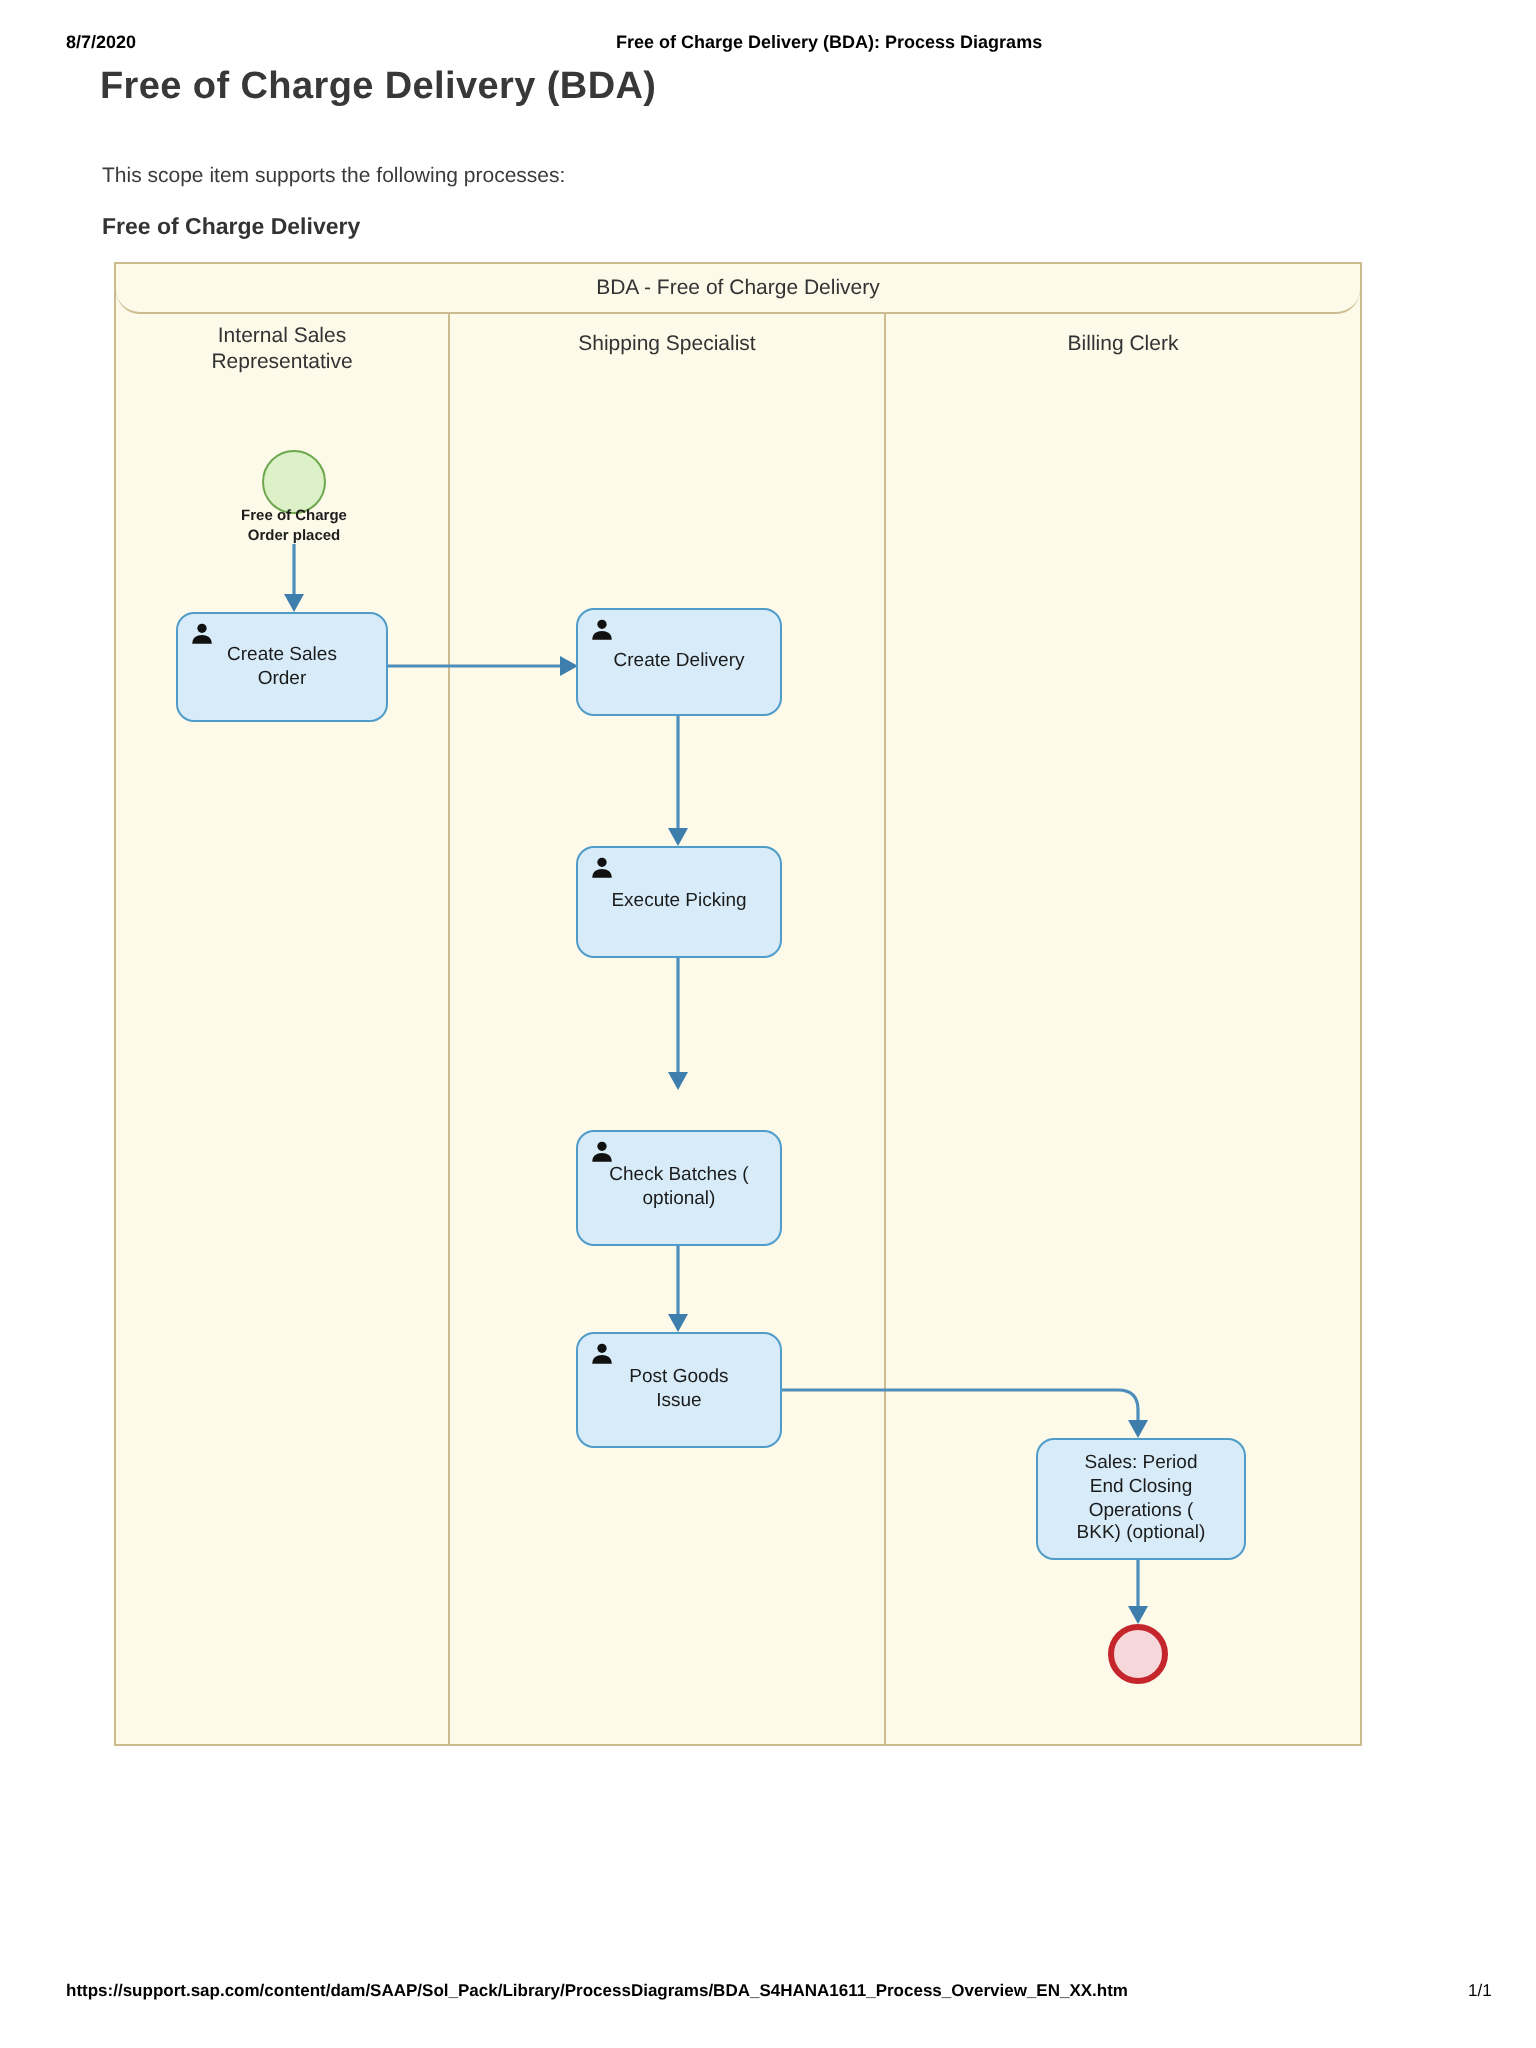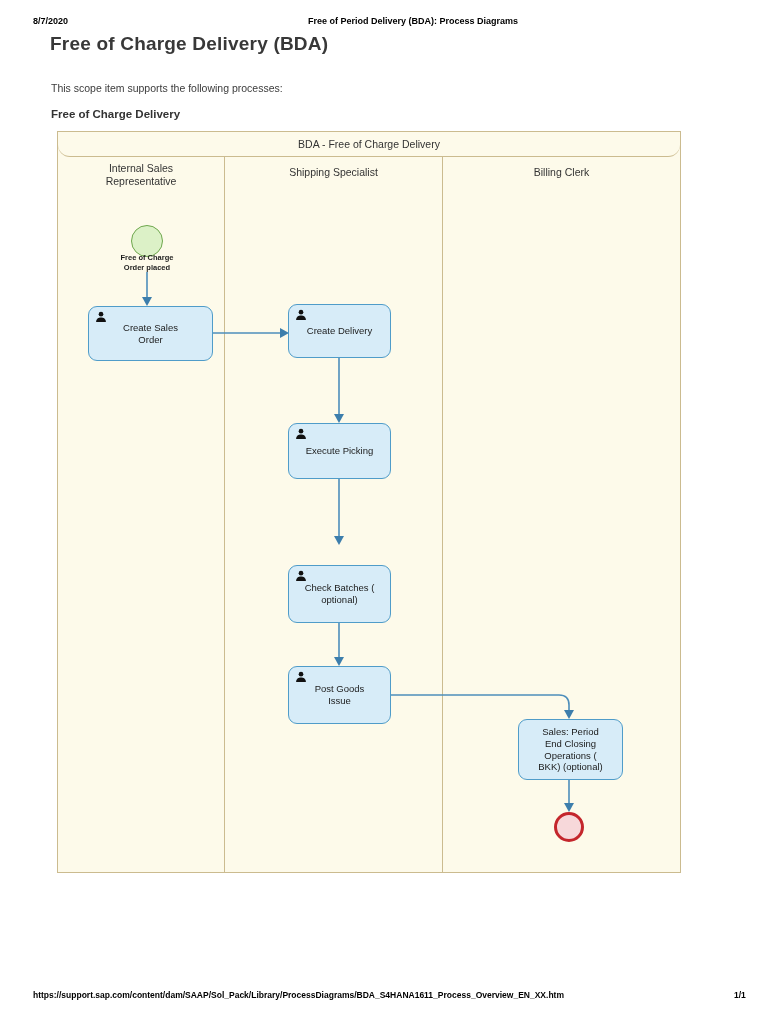--- a/index.html
+++ b/index.html
@@ -6,21 +6,21 @@
   html,body { background:#e9e9e9; }
   body { font-family:"Liberation Sans", sans-serif; }
   .page {
     position:relative; width:768px; height:1024px; background:#ffffff;
     margin:0 auto; overflow:hidden;padding-left:15px;
   }
   
   .print-date { position:absolute; left:33px; top:16px; font-size:9px; font-weight:bold; color:#000; }
   .print-title { position:absolute; left:308px; top:16px; font-size:9px; font-weight:bold; color:#000; }
   .print-url { position:absolute; left:33px; top:990px; font-size:8.5px; font-weight:bold; color:#000; }
-  .print-page-num { position:absolute; left:734px; top:990px; font-size:8.5px; font-weight:bold; color:#000; }
+  .print-page-num { position:absolute; left:734px; top:990px; font-size:8.5px; font-weight:normal; color:#000; }
   
   .doc-heading { position:absolute; left:50px; top:33px; font-size:19px; font-weight:bold; color:#383838; letter-spacing:0.2px; }
   .doc-intro { position:absolute; left:51px; top:82px; font-size:10.5px; color:#3b3b3b; }
   .section-title { position:absolute; left:51px; top:108px; font-size:11.5px; font-weight:bold; color:#333; }
   
   .diagram {
     position:absolute; left:57px; top:131px; width:624px; height:742px;
     background:#FDFAEA; border:1px solid #CBBB8F;
   }
   .pool-title {
@@ -46,38 +46,38 @@
     font-size:7.5px; font-weight:bold; color:#1d1d1d; line-height:1.3; white-space:pre-line;
   }
   .task {
     position:absolute; background:#D7ECF8; border:1.5px solid #4F9CC9; border-radius:9px;
     display:flex; align-items:center; justify-content:center;
   }
   .task-label {
     white-space:pre-line; text-align:center; font-size:9.5px; color:#1b1b1b; line-height:1.25;
   }
   .person { position:absolute; left:6px; top:4px; }
-  .t1 { left:30px;  top:174px; width:125px; height:55px; }
+  .t1 { left:30px;  top:174px; width:106px; height:55px; }
   .t2 { left:230px; top:172px; width:103px; height:54px; }
   .t3 { left:230px; top:291px; width:103px; height:56px; }
   .t4 { left:230px; top:433px; width:103px; height:58px; }
   .t5 { left:230px; top:534px; width:103px; height:58px; }
   .t6 { left:460px; top:587px; width:105px; height:61px; }
   .end-event {
     position:absolute; left:496px; top:680px; width:30px; height:30px;
     border-radius:50%; background:#F7D8DA; border:3px solid #C4262C;
   }
 </style>
 </head>
 <body>
 
 <div class="page">
 
   <div class="print-date">8/7/2020</div>
-  <div class="print-title">Free of Period Delivery (BDA): Process Diagrams</div>
+  <div class="print-title">Free of Charge Delivery (BDA): Process Diagrams</div>
 
   <h1 class="doc-heading">Free of Charge Delivery (BDA)</h1>
   <p class="doc-intro">This scope item supports the following processes:</p>
   <h2 class="section-title">Free of Charge Delivery</h2>
 
   <div class="diagram">
     <div class="pool-title">BDA - Free of Charge Delivery</div>
 
     <div class="lanes">
       <div class="lane lane1">

